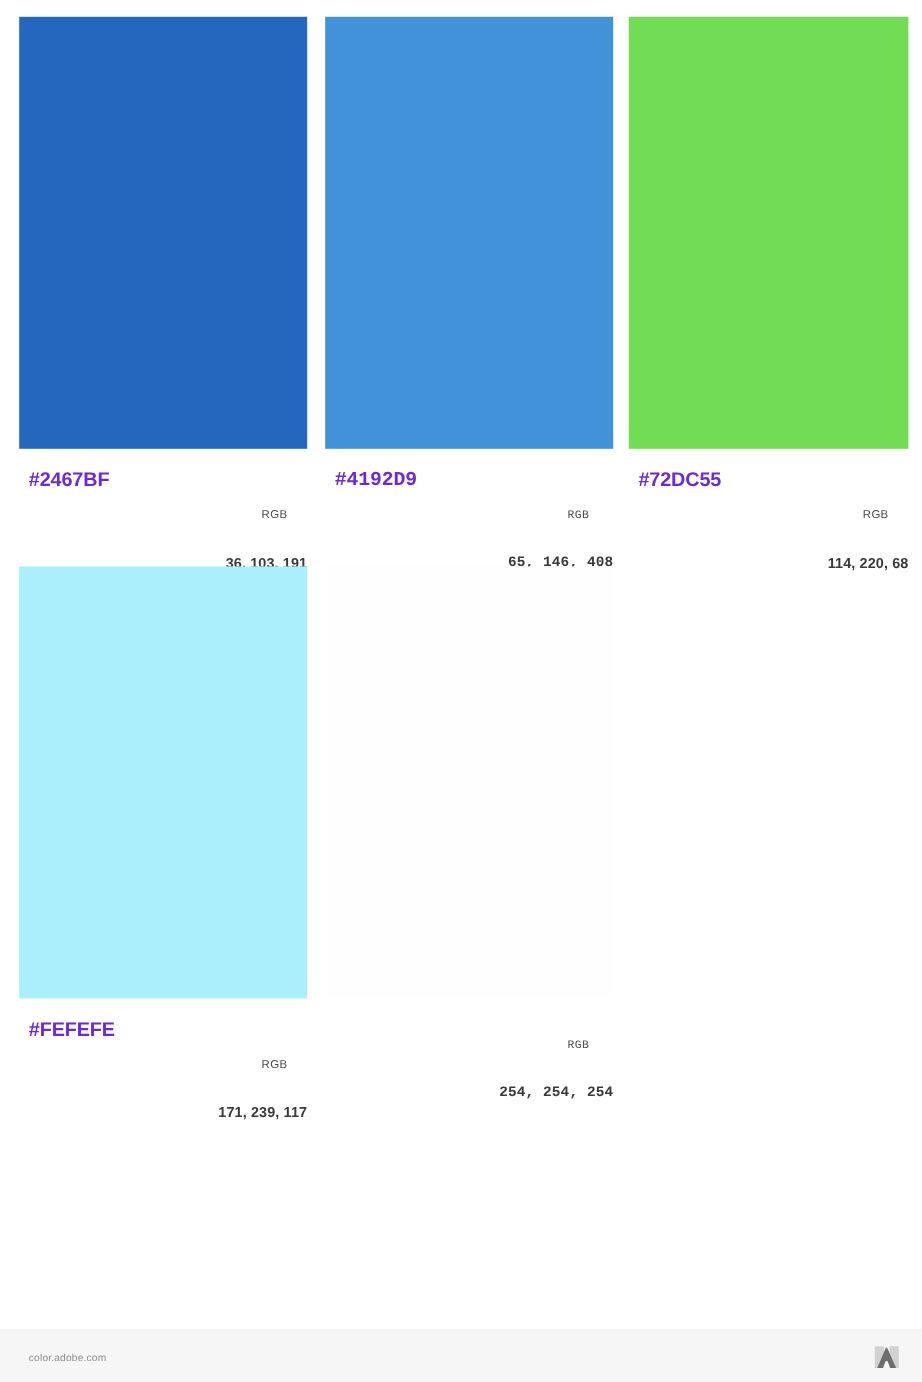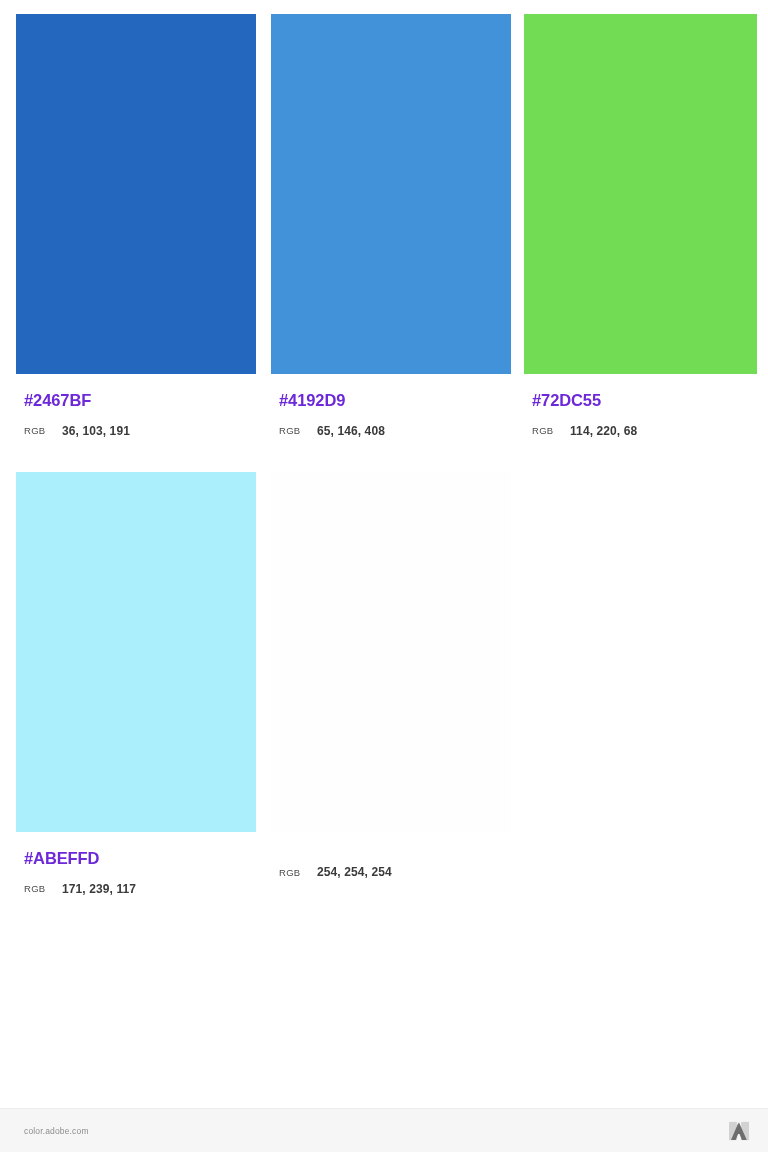--- a/index.html
+++ b/index.html
@@ -31,21 +31,21 @@
   }
   .row-1 { top: 14px; }
   .row-2 { top: 472px; }
 
   .card {
     position: absolute;
     top: 0;
     width: 240px;
   }
   .card.col-1 { left: 16px;  }
-  .card.col-2 { left: 271px; }
+  .card.col-2 { left: 271px; font-family: Liberation Mono, monospace; }
   .card.col-3 { left: 524px; width: 233px; }
 
   .swatch {
     width: 100%;
     height: 360px;
     display: block;
   }
 
   .meta {
     padding-top: 18px;
@@ -57,21 +57,22 @@
     color: #6d28d9;
     letter-spacing: -0.1px;
     line-height: 1;
     padding-left: 8px;
   }
 
   .rgb-row {
     margin-top: 15px;
     padding-left: 8px;
     display: flex;
-    align-items: center;
+    align-items: flex-end;
+    flex-direction: column;
   }
 
   .rgb-label {
     font-size: 9.5px;
     color: #4a4a4a;
     letter-spacing: 0.3px;
     width: 38px;
     flex: 0 0 38px;
   }
 
@@ -150,21 +151,21 @@
       </div>
     </div>
 
   </div>
 
   <div class="row row-2">
 
     <div class="card col-1">
       <div class="swatch" style="background: rgb(171, 239, 253);"></div>
       <div class="meta">
-        <div class="hex">#ABEFFD</div>
+        <div class="hex">#FEFEFE</div>
         <div class="rgb-row">
           <span class="rgb-label">RGB</span>
           <span class="rgb-values">171, 239, 117</span>
         </div>
       </div>
     </div>
 
     <div class="card col-2">
       <div class="swatch" style="background: rgb(254, 254, 254);"></div>
       <div class="meta">

